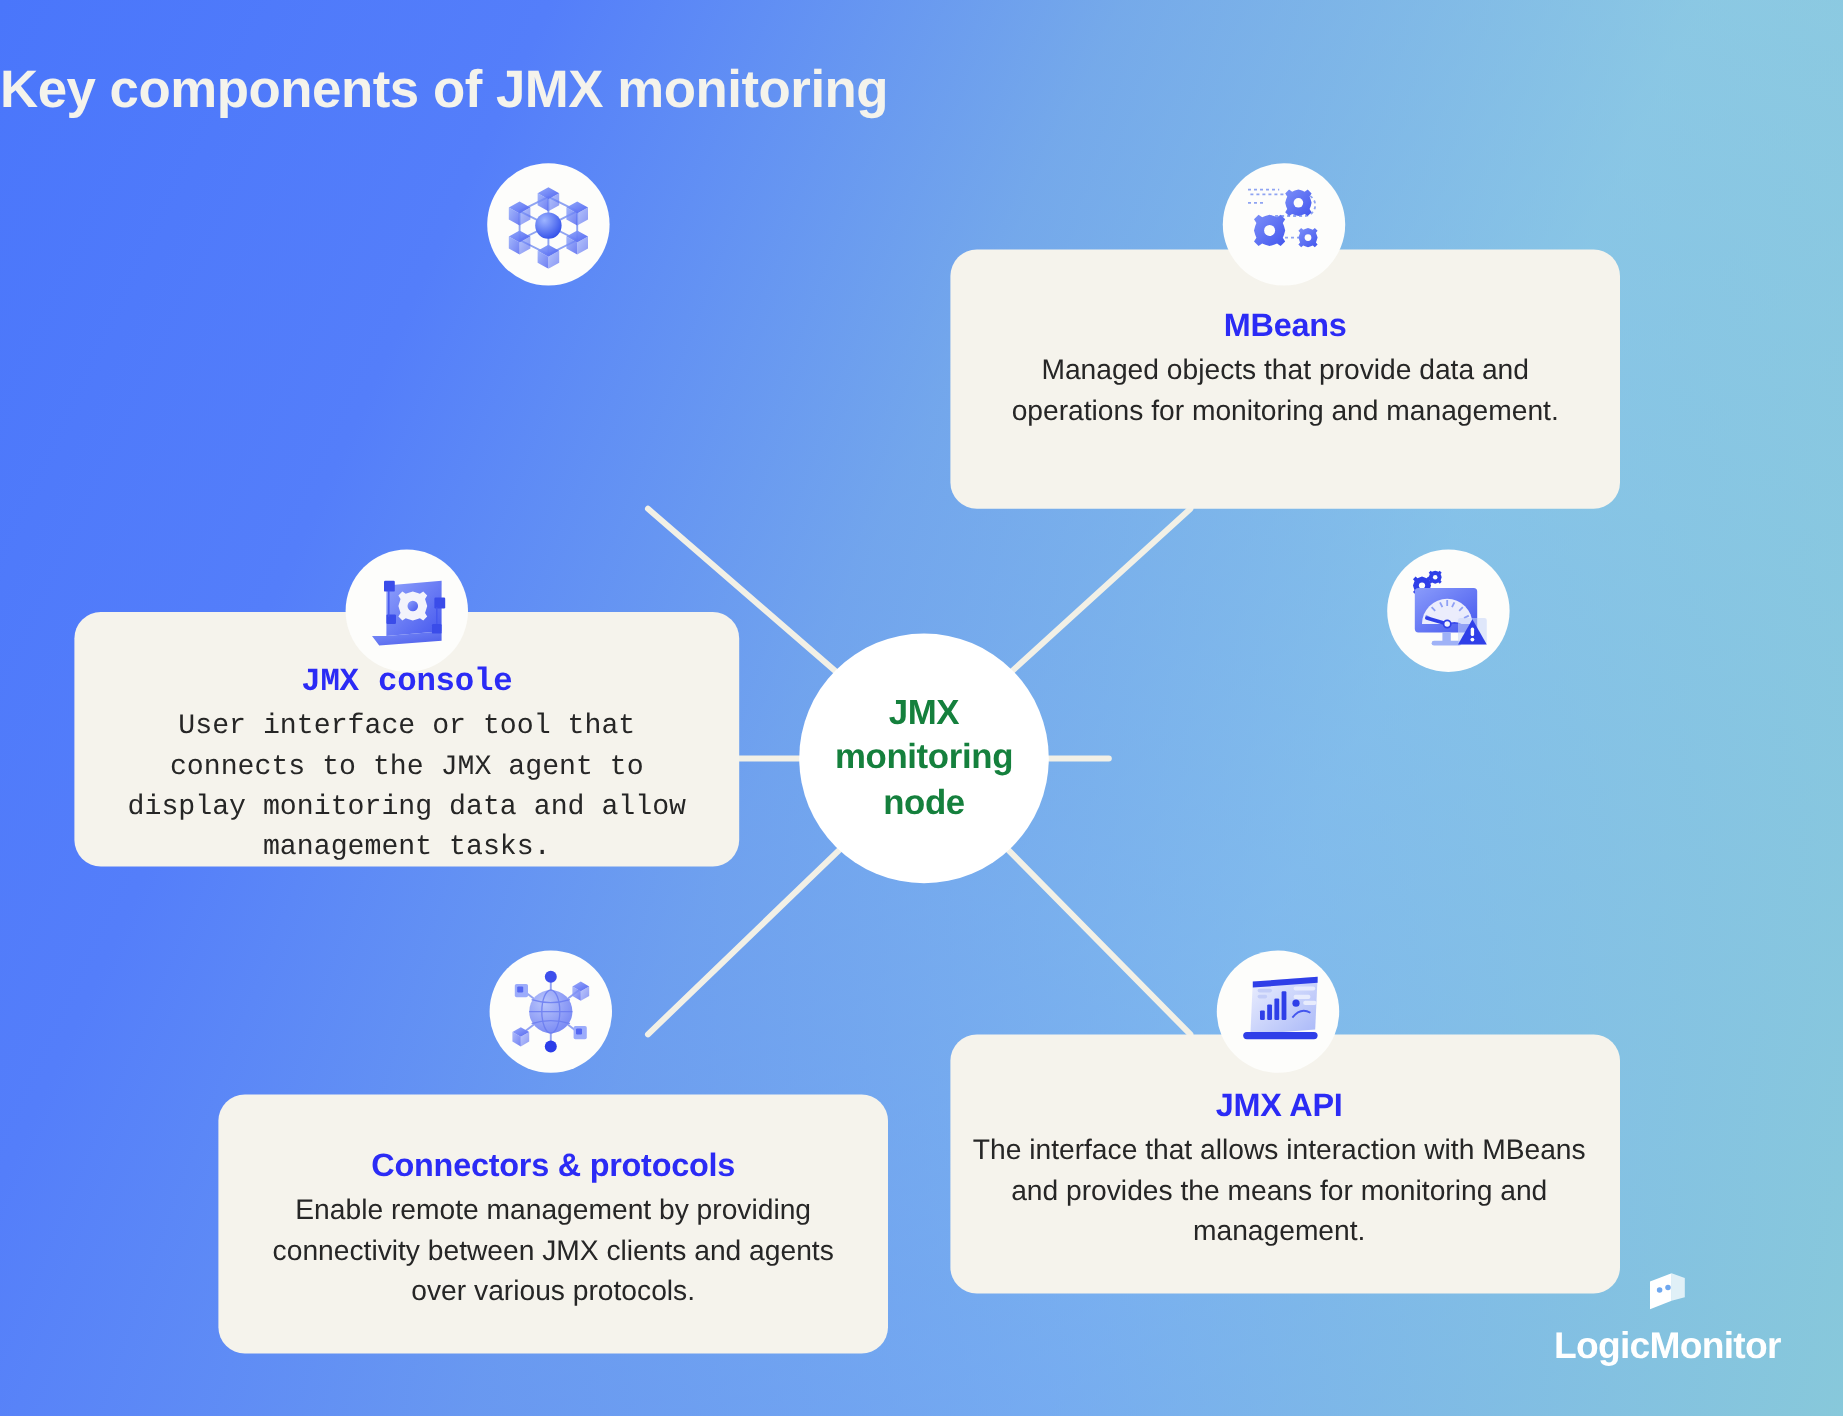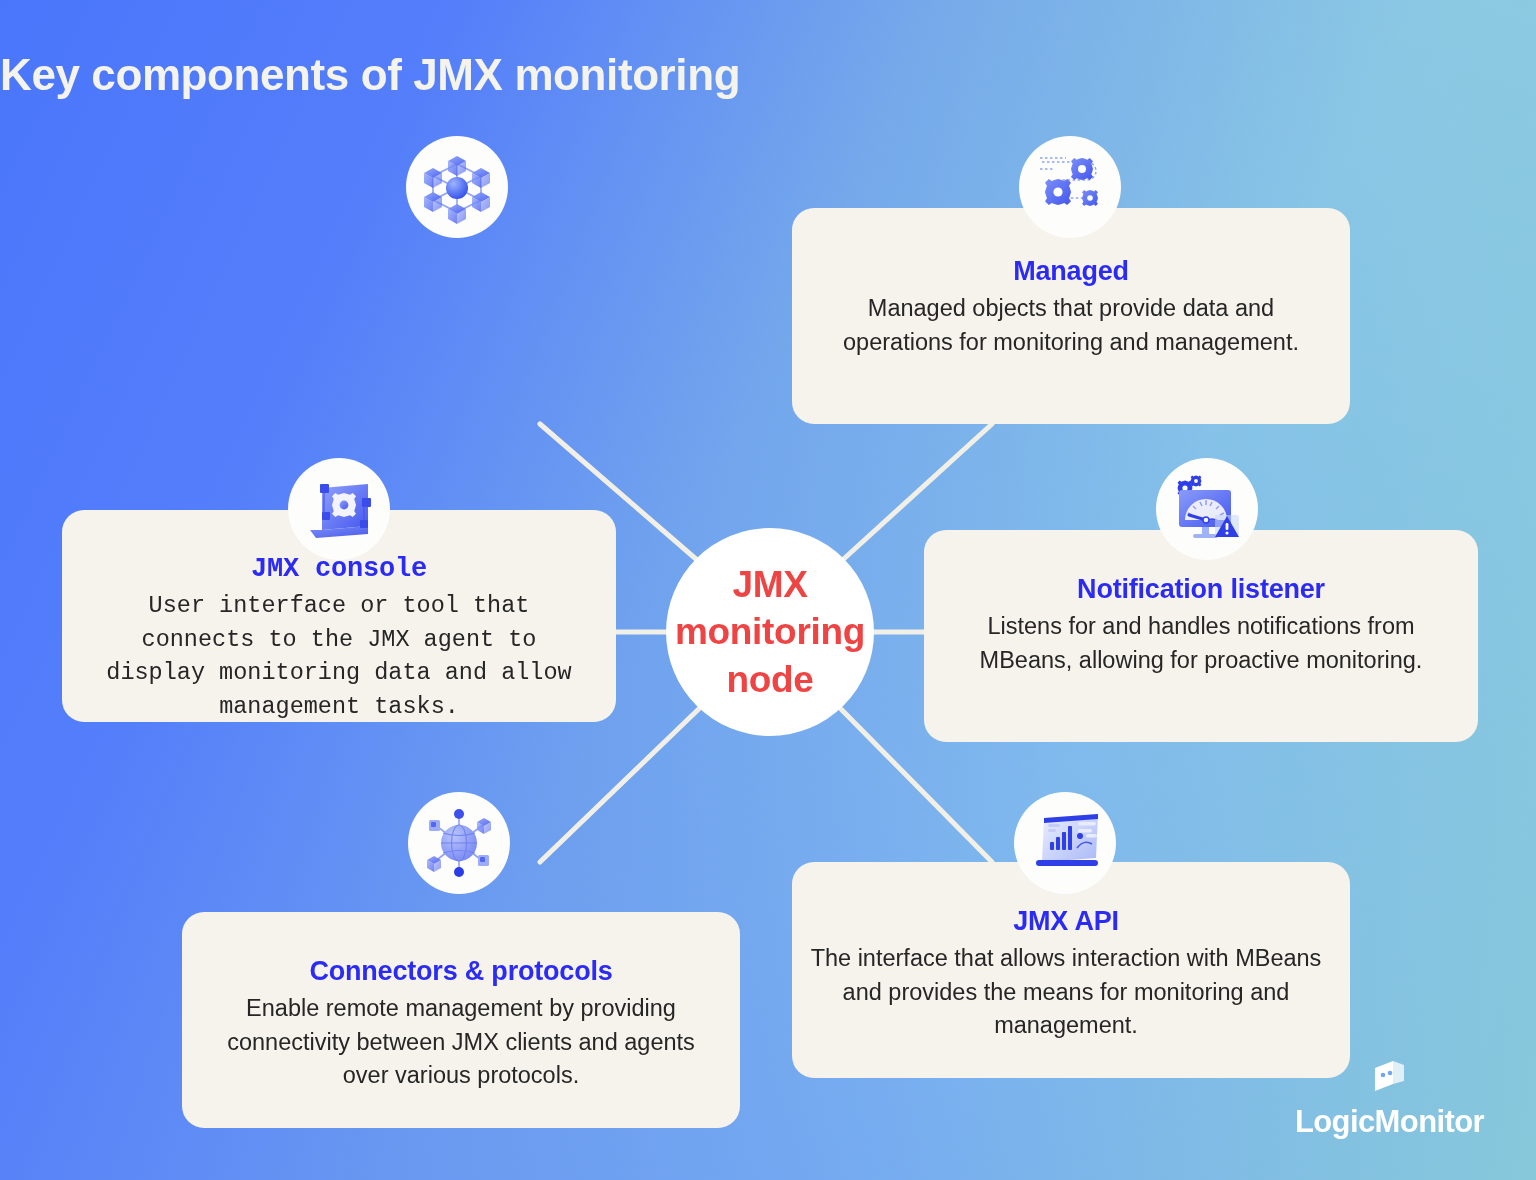--- a/index.html
+++ b/index.html
@@ -91,22 +91,22 @@
     position:absolute;
     left:666px; top:528px;
     width:208px; height:208px;
     border-radius:50%;
     background:#ffffff;
     display:flex; flex-direction:column;
     align-items:center; justify-content:center;
     text-align:center;
   }
   .center-node span {
-    color:#ef4444;
-    font-size:37px;
+    color:#15803d;
+    font-size:29px;
     font-weight:700;
     line-height:1.28;
     letter-spacing:-0.3px;
   }
 
   
   .logo {
     position:absolute; right:52px; bottom:40px;
     display:flex; align-items:center; gap:11px;flex-direction:column;
   }
@@ -185,21 +185,21 @@
 
         <path d="M37 54 l9 5 -9 5 -9 -5 Z" opacity="0.95"></path>
         <path d="M28 59 l9 5 v10 l-9 -5 Z" opacity="0.8"></path>
         <path d="M46 59 l0 10 -9 5 v-10 Z" opacity="0.65"></path>
       </g>
       <circle cx="37" cy="38" r="11" fill="url(#gSph)"></circle>
     </svg>
   </div>
 
   <div class="card c-mbeans">
-    <h3>Managed</h3>
+    <h3>MBeans</h3>
     <p>Managed objects that provide data and operations for monitoring and management.</p>
   </div>
   <div class="bubble b-mbeans">
     <svg width="76" height="76" viewBox="0 0 76 76">
       <defs>
         <linearGradient id="gG" x1="0" y1="0" x2="1" y2="1">
           <stop offset="0" stop-color="#7b8ff8"></stop>
             <stop offset="1" stop-color="#4356ee"></stop>
         </linearGradient>
       </defs>
@@ -258,24 +258,20 @@
         <rect x="20" y="40" width="8" height="8" rx="1"></rect>
         <rect x="58" y="48" width="8" height="8" rx="1"></rect>
       </g>
       <g stroke="#4557ee" stroke-width="1.2" fill="none">
         <line x1="22" y1="20" x2="22" y2="42"></line>
         <line x1="62" y1="34" x2="62" y2="48"></line>
       </g>
     </svg>
   </div>
 
-  <div class="card c-notif">
-    <h3>Notification listener</h3>
-    <p>Listens for and handles notifications from MBeans, allowing for proactive monitoring.</p>
-  </div>
   <div class="bubble b-notif">
     <svg width="76" height="76" viewBox="0 0 76 76">
       <defs>
         <linearGradient id="gM" x1="0" y1="0" x2="1" y2="1">
           <stop offset="0" stop-color="#8a9cfb"></stop>
             <stop offset="1" stop-color="#4557ee"></stop>
         </linearGradient>
       </defs>
 
       <g fill="#2f3fe8">

